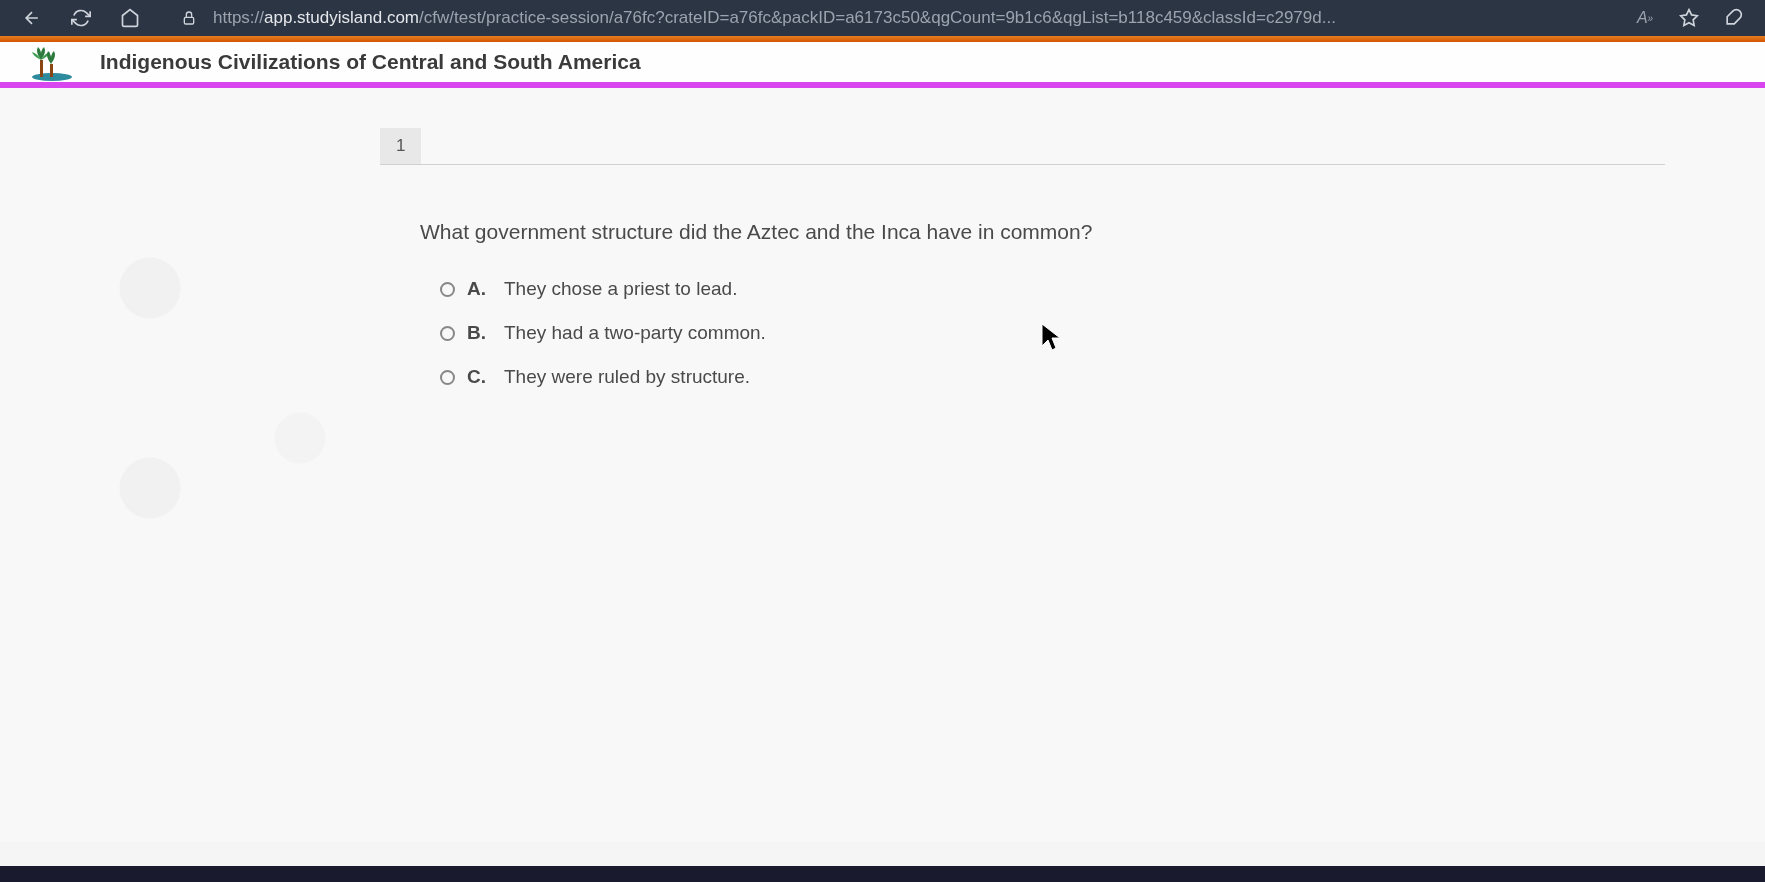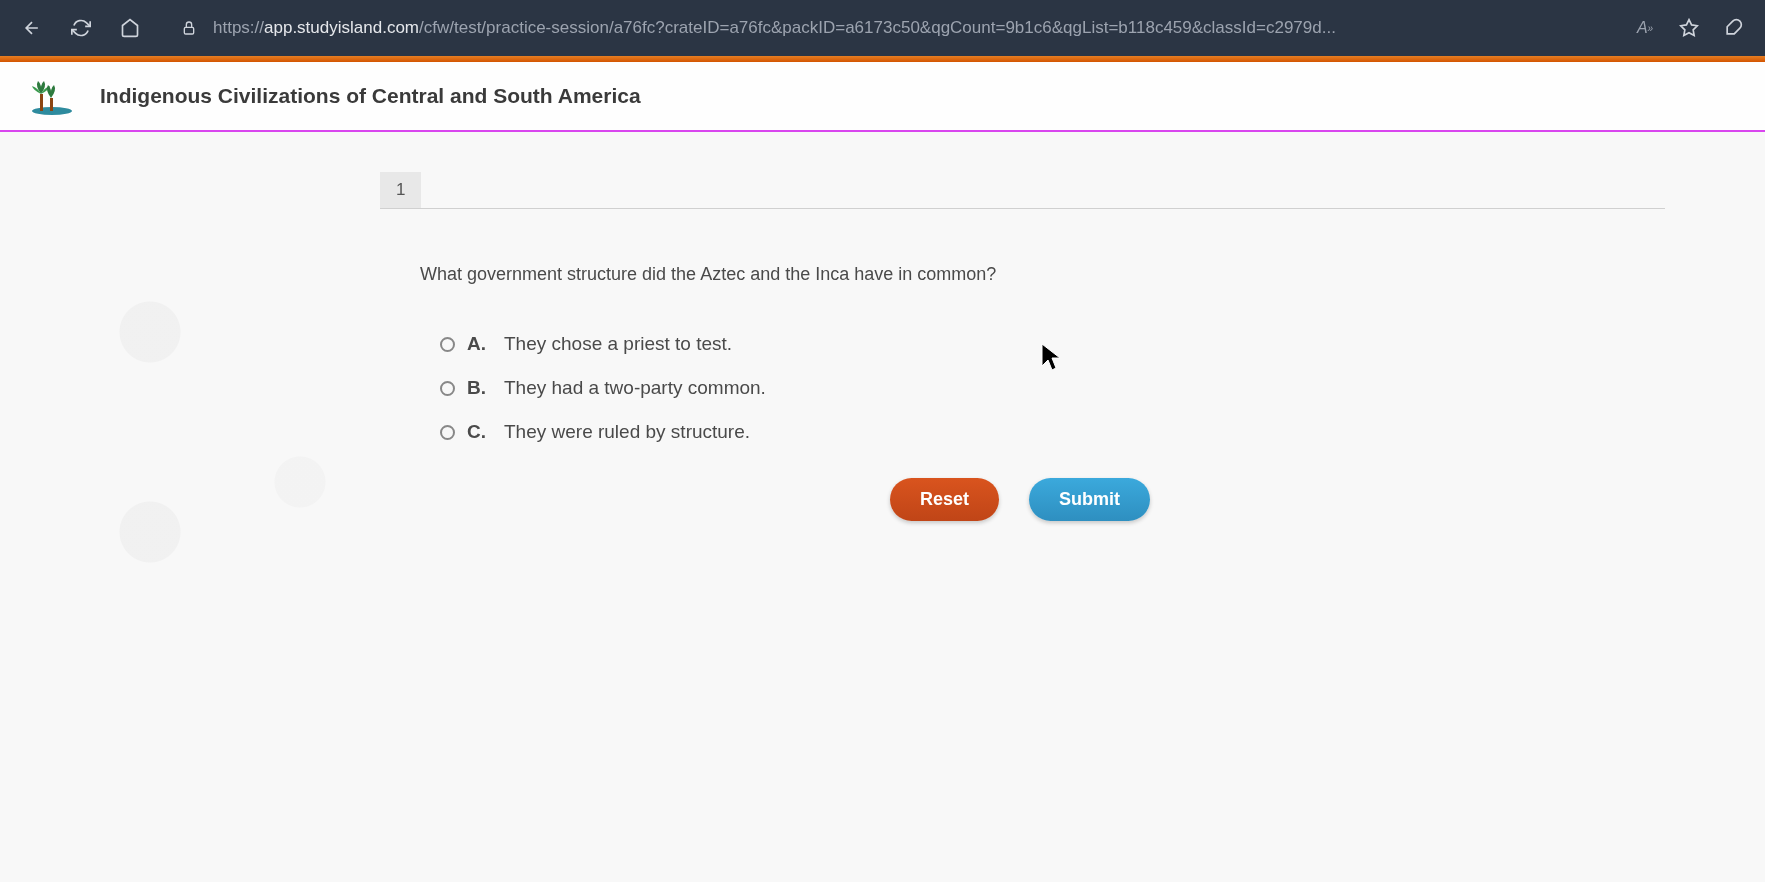--- a/index.html
+++ b/index.html
@@ -9,21 +9,21 @@
     }
     body {
       font-family: Arial, Helvetica, sans-serif;
       background: #1a1a2e;
       width: 1765px;
       height: 882px;
       overflow: hidden;
     }
     .browser-chrome {
       background: #2b3544;
-      height: 56px;
+      height: 36px;
       display: flex;
       align-items: center;
       padding: 0 20px;
       gap: 25px;
     }
     .nav-icon {
       color: #cfd4dc;
       display: flex;
       align-items: center;
       justify-content: center;
@@ -55,25 +55,25 @@
       height: 6px;
       background: linear-gradient(to bottom, #e67e22, #d35400);
     }
     .content-wrapper {
       background: #f5f5f5;
       height: calc(100% - 58px);
       position: relative;
     }
     .page-header {
       background: #fefefe;
-      padding: 14px 30px;
+      padding: 0 30px;
       display: flex;
       align-items: center;
       gap: 25px;
-      border-bottom: 2px solid #d946ef;
+      border-bottom: 6px solid #d946ef;
     }
     .logo-icon {
       width: 45px;
       height: 40px;
       position: relative;
     }
     .page-title {
       font-size: 21px;
       color: #3a3a3a;
       font-weight: bold;
@@ -99,23 +99,23 @@
       background: #e8e8e8;
       padding: 8px 16px;
       font-size: 17px;
       color: #555;
       font-weight: normal;
     }
     .question-body {
       padding: 55px 40px 30px 40px;
     }
     .question-text {
-      font-size: 18px;
+      font-size: 21px;
       color: #4a4a4a;
-      margin-bottom: 48px;
+      margin-bottom: 34px;
     }
     .options {
       padding-left: 20px;
     }
     .option-row {
       display: flex;
       align-items: center;
       gap: 12px;
       margin-bottom: 22px;
       font-size: 19px;
@@ -233,37 +233,33 @@
     <div class="question-container">
       <div class="question-number-bar">
         <span class="question-number">1</span>
       </div>
       <div class="question-body">
         <div class="question-text">What government structure did the Aztec and the Inca have in common?</div>
         <div class="options">
           <div class="option-row">
             <span class="radio-circle"></span>
             <span class="option-letter">A.</span>
-            <span>They chose a priest to test.</span>
+            <span>They chose a priest to lead.</span>
           </div>
           <div class="option-row">
             <span class="radio-circle"></span>
             <span class="option-letter">B.</span>
             <span>They had a two-party common.</span>
           </div>
           <div class="option-row">
             <span class="radio-circle"></span>
             <span class="option-letter">C.</span>
             <span>They were ruled by structure.</span>
           </div>
         </div>
-        <div class="button-row">
-          <button class="btn btn-reset">Reset</button>
-          <button class="btn btn-submit">Submit</button>
-        </div>
       </div>
     </div>
   </div>
 
   <div class="cursor-pointer">
     <svg width="24" height="30" viewBox="0 0 24 30">
       <path d="M2 2 L2 24 L8 18 L12 28 L16 26 L12 16 L20 16 Z" fill="#000" stroke="#fff" stroke-width="1"></path>
     </svg>
   </div>
 </div>

